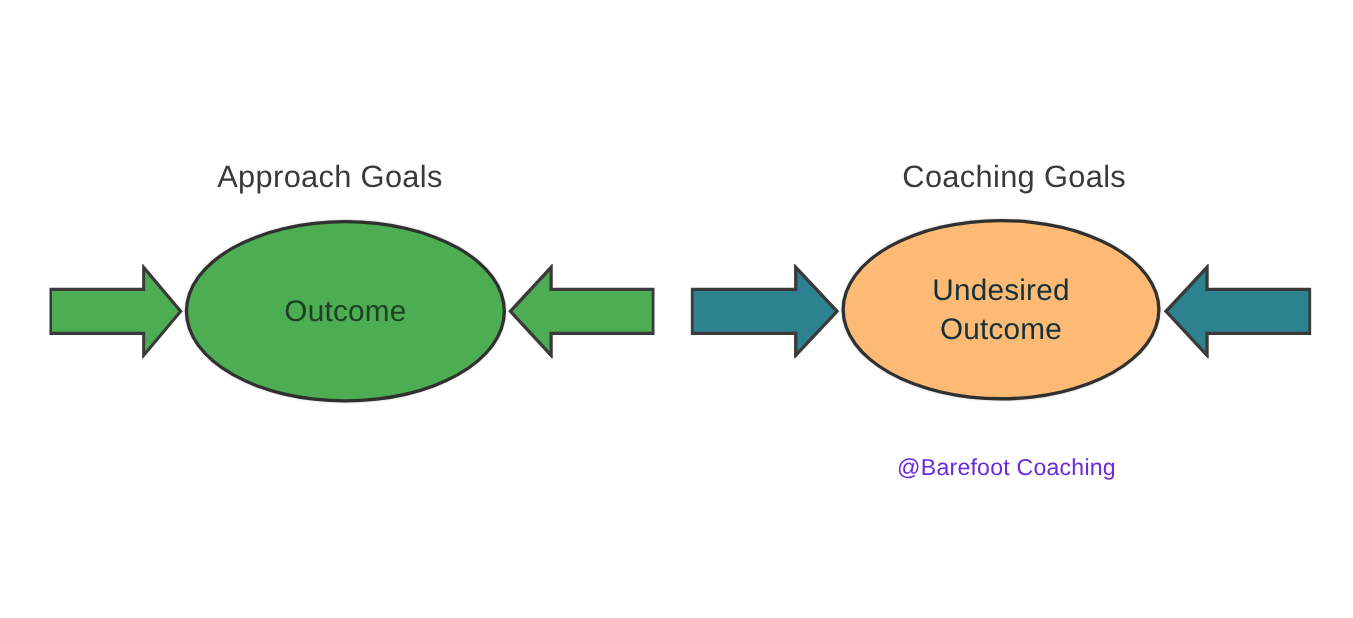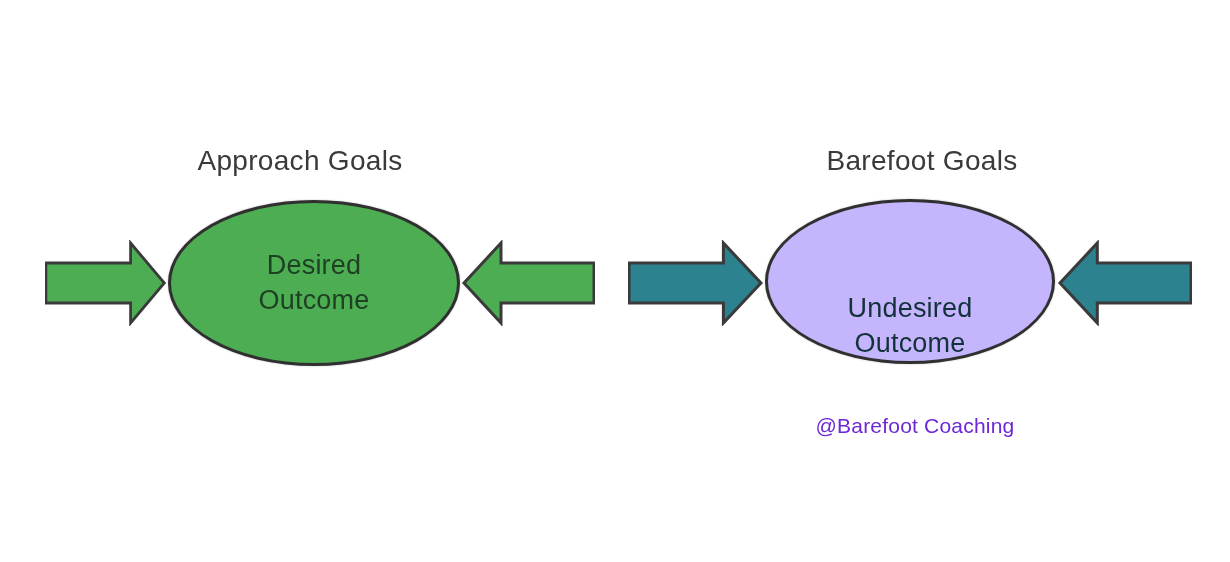--- a/index.html
+++ b/index.html
@@ -83,38 +83,37 @@
 
   <section>
     <div class="panel-title approach" style="color: rgb(58, 58, 58);">Approach Goals</div>
 
     <svg class="arrow a-left" viewBox="0 0 134 86" preserveAspectRatio="none">
       <polygon points="1,23 94,23 94,3 131,43 94,83 94,63 1,63" fill="#4dad52"></polygon>
     </svg>
 
     <div class="ellipse approach" style="background-color: rgb(77, 173, 82); border-color: rgb(48, 48, 48);">
       <div class="ellipse-text" style="color: rgb(30, 64, 35);">
-        <span>Desired</span>
         <span>Outcome</span>
       </div>
     </div>
 
     <svg class="arrow a-right flip" viewBox="0 0 134 86" preserveAspectRatio="none">
       <polygon points="1,23 94,23 94,3 131,43 94,83 94,63 1,63" fill="#4dad52"></polygon>
     </svg>
   </section>
 
   <section>
-    <div class="panel-title avoidance" style="color: rgb(58, 58, 58);">Barefoot Goals</div>
+    <div class="panel-title avoidance" style="color: rgb(58, 58, 58);">Coaching Goals</div>
 
     <svg class="arrow b-left" viewBox="0 0 134 86" preserveAspectRatio="none">
       <polygon points="1,23 94,23 94,3 131,43 94,83 94,63 1,63" fill="#2d8290"></polygon>
     </svg>
 
-    <div class="ellipse avoidance" style="background-color: #c4b5fd; border-color: rgb(48, 48, 48); align-items: flex-end;">
+    <div class="ellipse avoidance" style="background-color: #fdba74; border-color: rgb(48, 48, 48);">
       <div class="ellipse-text" style="color: rgb(19, 49, 58);">
         <span>Undesired</span>
         <span>Outcome</span>
       </div>
     </div>
 
     <svg class="arrow b-right flip" viewBox="0 0 134 86" preserveAspectRatio="none">
       <polygon points="1,23 94,23 94,3 131,43 94,83 94,63 1,63" fill="#2d8290"></polygon>
     </svg>
   </section>

